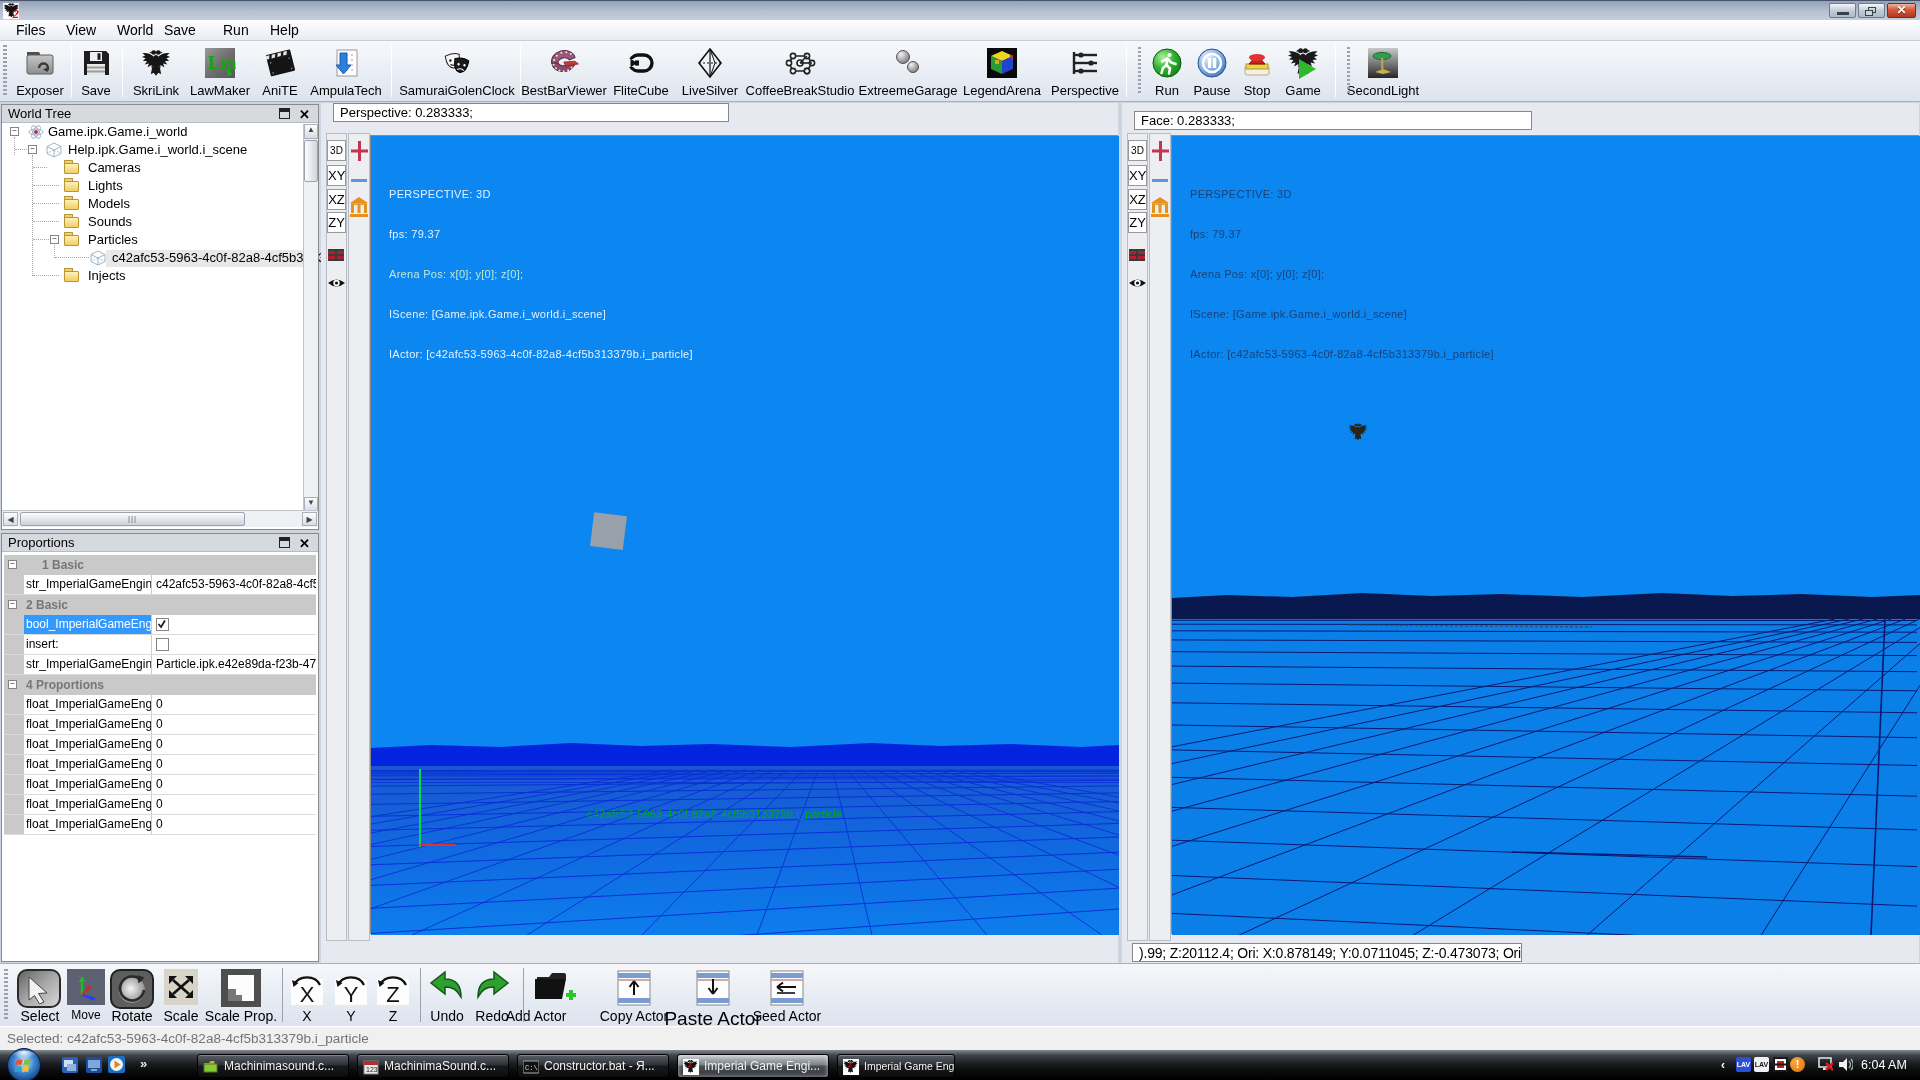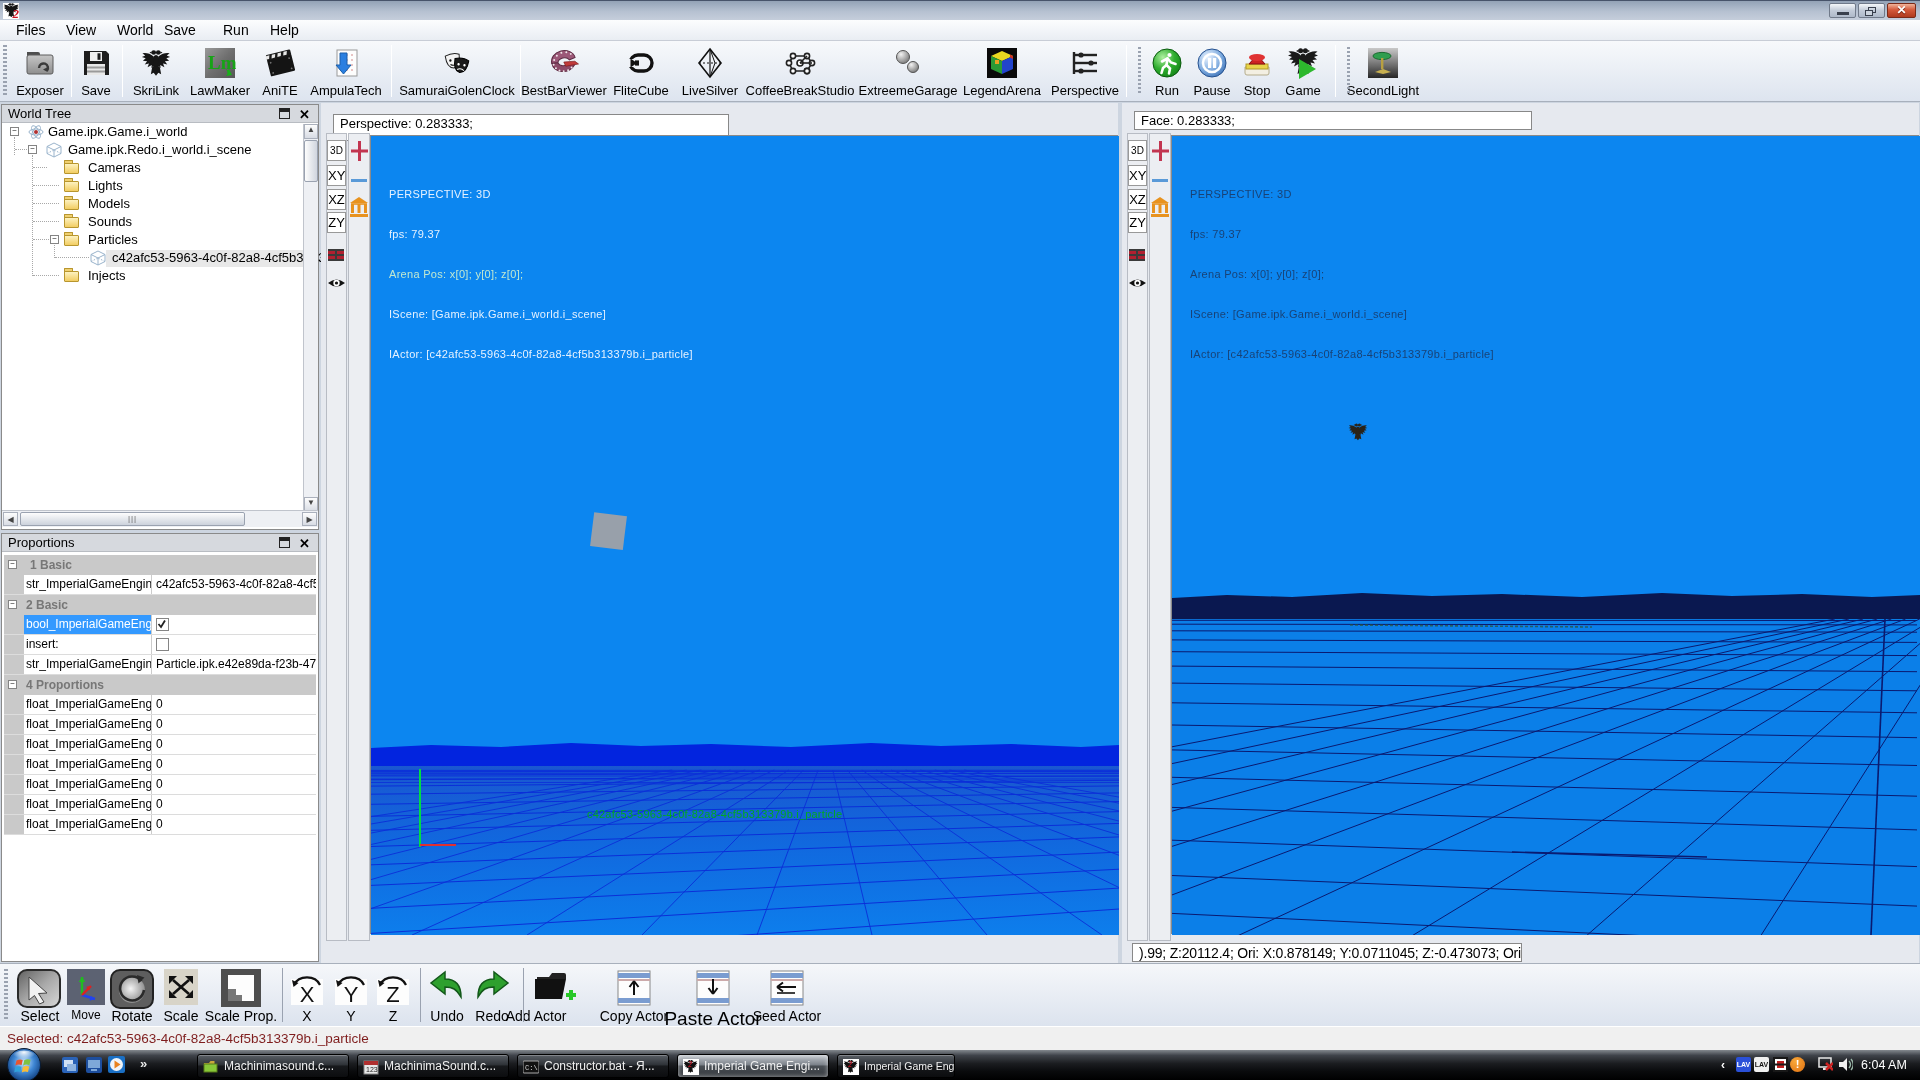--- a/index.html
+++ b/index.html
@@ -356,21 +356,21 @@
     </svg>
     <div class="treerow" style="left:46px;top:19px">Game.ipk.Game.i_world</div>
     <div class="ebox" style="left:26px;top:40px">–</div>
     <svg class="abs" style="left:44px;top:37px" width="16" height="16" viewBox="0 0 16 16">
       <g fill="none" stroke="#9ab4cc" stroke-width="1">
         <path d="M8 1 L15 4.5 L15 11.5 L8 15 L1 11.5 L1 4.5 Z"></path>
         <path d="M1 4.5 L8 8 L15 4.5 M8 8 L8 15"></path>
         <path d="M1 11.5 L8 8 M15 11.5 L8 8" stroke-dasharray="1.5 1.5"></path>
       </g>
     </svg>
-    <div class="treerow" style="left:66px;top:37px">Game.ipk.Redo.i_world.i_scene</div>
+    <div class="treerow" style="left:66px;top:37px">Help.ipk.Game.i_world.i_scene</div>
     <div class="folder" style="left:62px;top:58px">
       <div class="b"></div>
     </div>
     <div class="treerow" style="left:86px;top:55px">Cameras</div>
     <div class="folder" style="left:62px;top:76px">
       <div class="b"></div>
     </div>
     <div class="treerow" style="left:86px;top:73px">Lights</div>
     <div class="folder" style="left:62px;top:94px">
       <div class="b"></div>
@@ -408,21 +408,21 @@
 <div class="abs" style="left:18px;top:1px;width:225px;height:14px;background:linear-gradient(#fdfdfd,#ccd2dc);border:1px solid #9aa2b0;border-radius:2px;text-align:center;font-size:8px;line-height:12px;color:#666;letter-spacing:1px">|||</div>
     </div>
   </div>
 <div class="abs" style="left:1px;top:533px;width:318px;height:429px;background:#fff;border:1px solid #8a8a8a">
 <div class="abs" style="left:0;top:0;right:0;height:18px;background:#d6d9de;border-bottom:1px solid #b8bcc2;font-size:13px;padding:1px 0 0 6px">Proportions
 <div class="abs" style="right:28px;top:3px;width:11px;height:11px;border:1px solid #222">
         <div class="abs" style="left:0;top:0;right:0;height:3px;background:#222"></div>
       </div>
 <div class="abs" style="right:8px;top:2px;font-size:13px;font-weight:bold">✕</div>
 </div>
-    <div class="grp" style="top:21px;height:20px"><div class="ebox" style="left:4px;top:5px;background:#fff">–</div><span style="margin-left:26px">1 Basic</span></div>
+    <div class="grp" style="top:21px;height:20px"><div class="ebox" style="left:4px;top:5px;background:#fff">–</div><span style="margin-left:38px">1 Basic</span></div>
     <div class="prow" style="top:41px;height:20px">
       <div class="gutter"></div>
       <div style="position:absolute;left:20px;top:0;bottom:0;width:127px;background:#fff">
         <div class="pname" style="left:2px;color:#000">str_ImperialGameEngine</div>
       </div>
       <div class="cdiv"></div>
       <div class="pval">c42afc53-5963-4c0f-82a8-4cf5b31</div>
     </div>
     <div class="grp" style="top:61px;height:20px"><div class="ebox" style="left:4px;top:5px;background:#fff">–</div><span style="margin-left:22px">2 Basic</span></div>
     <div class="prow" style="top:81px;height:20px">
@@ -507,21 +507,21 @@
       <div class="gutter"></div>
       <div style="position:absolute;left:20px;top:0;bottom:0;width:127px;background:#fff">
         <div class="pname" style="left:2px;color:#000">float_ImperialGameEngi</div>
       </div>
       <div class="cdiv"></div>
       <div class="pval">0</div>
     </div>
   </div>
 <div class="abs" style="left:321px;top:103px;width:797px;height:860px">
     <div class="abs" style="left:0;top:0;right:0;bottom:0;background:#e6e9ef"></div>
-    <div class="vfield" style="left:12px;top:11px;width:396px;height:27px">Perspective: 0.283333;</div>
+    <div class="vfield" style="left:12px;top:0;width:396px;height:19px">Perspective: 0.283333;</div>
     <div class="abs" style="left:5px;top:30px;width:21px;height:808px;background:#eceef2;border:1px solid #b8bcc4"></div>
     <div class="abs" style="left:27px;top:30px;width:22px;height:808px;background:#eceef2;border:1px solid #b8bcc4"></div>
     <div class="vbtn" style="top:37px;height:21px;font-size:10px;line-height:20px">3D</div>
     <div class="vbtn" style="top:62px;height:21px;font-size:13px;line-height:19px">XY</div>
     <div class="vbtn" style="top:86px;height:21px;font-size:13px;line-height:19px">XZ</div>
     <div class="vbtn" style="top:109px;height:21px;font-size:13px;line-height:19px">ZY</div>
     <svg class="abs" style="left:7px;top:146px" width="16" height="12">
       <rect width="16" height="12" fill="#3a3a3a"></rect>
       <rect x="0" y="2" width="16" height="3" fill="#b02030"></rect>
       <rect x="0" y="7" width="16" height="3" fill="#b02030"></rect>
@@ -835,21 +835,21 @@
         <rect x="4" y="29" width="32" height="5" fill="#7a9cd0"></rect>
 <rect x="4" y="10" width="32" height="2" fill="#caa"></rect>
         <path d="M29 18 L10 18 M10 18 l6-4.5 M10 18 l6 4.5" stroke="#111" stroke-width="2" fill="none"></path>
         <line x1="10" y1="24" x2="28" y2="24" stroke="#111" stroke-width="1.6"></line>
       </svg></div>
     <div class="lbl" style="left:727px;top:44px;width:120px;font-size:14px">Seed Actor</div>
     <div class="abs" style="left:282px;top:4px;width:1px;height:54px;background:#9aa2b0"></div>
     <div class="abs" style="left:420px;top:4px;width:1px;height:54px;background:#9aa2b0"></div>
     <div class="abs" style="left:523px;top:4px;width:1px;height:54px;background:#9aa2b0"></div>
   </div>
-<div class="abs" style="left:0;top:1026px;width:1920px;height:24px;background:#f0f0f0;border-top:1px solid #fff;font-size:13.5px;color:#7f1d1d">
+<div class="abs" style="left:0;top:1026px;width:1920px;height:24px;background:#f0f0f0;border-top:1px solid #fff;font-size:13.5px;color:#737373">
     <div class="abs" style="left:7px;top:4px">Selected: c42afc53-5963-4c0f-82a8-4cf5b313379b.i_particle</div>
   </div>
 <div class="abs" style="left:0;top:1050px;width:1920px;height:30px;background:linear-gradient(#83888e,#3f434a 18%,#1b1d20 45%,#0a0b0d 70%,#000)">
     <div class="abs" style="left:6px;top:-3px;width:36px;height:36px"><svg width="36" height="36" viewBox="0 0 36 36">
 <defs>
           <radialGradient id="orb" cx="0.5" cy="0.42" r="0.62">
             <stop offset="0" stop-color="#cfe8fb"></stop>
             <stop offset="0.5" stop-color="#3f87d4"></stop>
             <stop offset="0.85" stop-color="#1a4e90"></stop>
             <stop offset="1" stop-color="#0c2c58"></stop>

